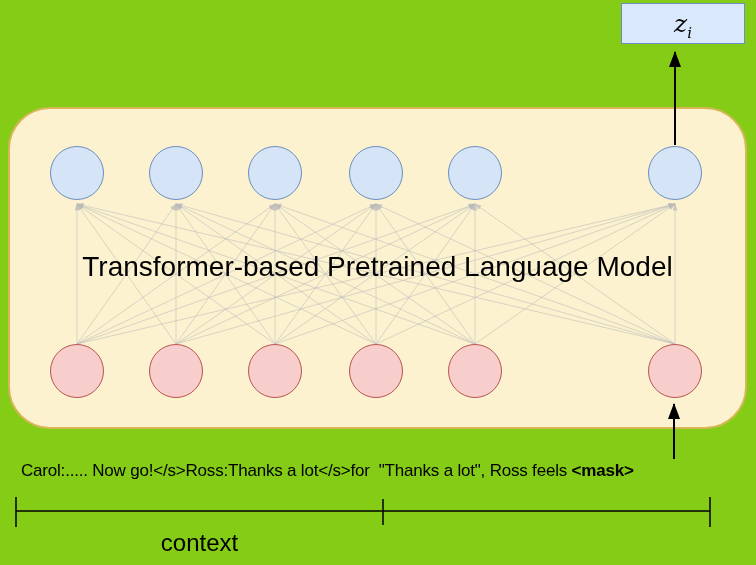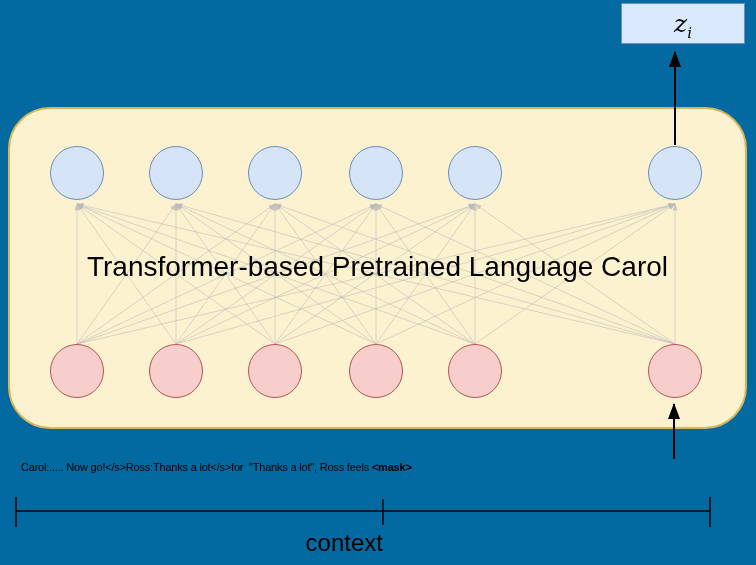--- a/index.html
+++ b/index.html
@@ -1,19 +1,19 @@
 <!DOCTYPE html>
 <html><head>
 <meta charset="utf-8">
 <style>
   html,body{margin:0;padding:0;background:#ffffff;}
   .canvas{
     position:relative;
     width:756px;height:565px;
-    background:#0369a1;
+    background:#84cc16;
     overflow:hidden;
     font-family:"Liberation Sans", sans-serif;
   }
   .model-box{
     position:absolute;
     left:8px;top:107px;width:739px;height:322px;
     background:var(--container-fill);
     border:2px solid var(--container-border);
     border-radius:42px;
     box-sizing:border-box;
@@ -62,31 +62,31 @@
     font-size:25px;
     color:#000;
   }
   .zmath sub{
     font-size:15px;
     line-height:0;
   }
   .sentence{
     position:absolute;
     left:21px;top:461px;
-    font-size:11px;
+    font-size:17px;
     letter-spacing:-0.2px;
     white-space:pre;
     color:#000;
     z-index:4;
   }
   .sentence .mask{font-weight:bold;}
   .span-label{
     position:absolute;
     top:529px;
-    text-align:right;
+    text-align:center;
     font-size:24px;
     color:#000;
     z-index:4;
   }
   .span-label.context{left:16px;width:367px;}
   .span-label.prompt{left:383px;width:327px;}
 </style>
 </head>
 <body>
 
@@ -165,19 +165,19 @@
       <div class="node output" style="left: 448px; top: 146px;"></div>
       <div class="node output" style="left: 648px; top: 146px;"></div>
       <div class="node input" style="left: 50px; top: 344px;"></div>
       <div class="node input" style="left: 149px; top: 344px;"></div>
       <div class="node input" style="left: 248px; top: 344px;"></div>
       <div class="node input" style="left: 349px; top: 344px;"></div>
       <div class="node input" style="left: 448px; top: 344px;"></div>
       <div class="node input" style="left: 648px; top: 344px;"></div>
     </div>
 
-  <div class="model-title">Transformer-based Pretrained Language Carol</div>
+  <div class="model-title">Transformer-based Pretrained Language Model</div>
 
   <div class="sentence"><span>Carol:..... Now go!&lt;/s&gt;Ross:Thanks a lot&lt;/s&gt;for  "Thanks a lot", Ross feels </span><span class="mask">&lt;mask&gt;</span></div>
 
   <div class="span-label context">context</div>
 
 </div>
 
 </body></html>

